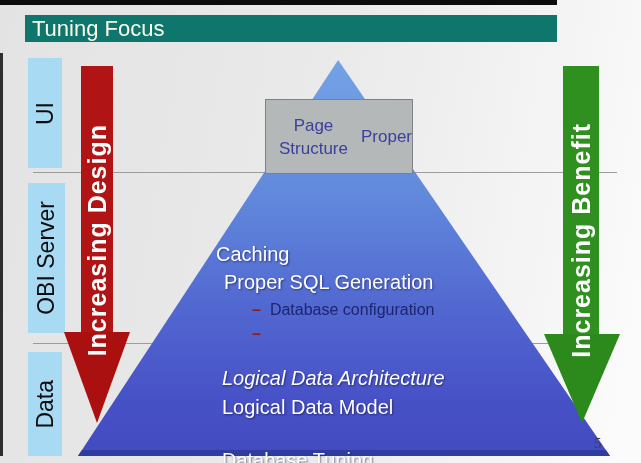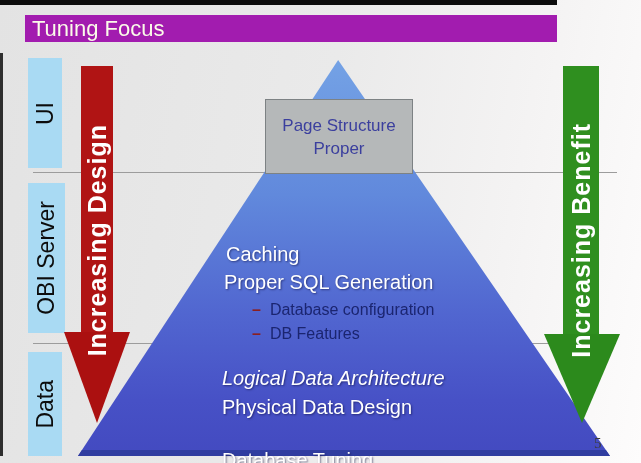--- a/index.html
+++ b/index.html
@@ -8,21 +8,21 @@
     font-family:"Liberation Sans",sans-serif;
     background:linear-gradient(100deg,#e3e3e3 0%,#eaeaea 48%,#f4f3f3 76%,#fdfcfc 100%);
   }
   .abs{position:absolute;}
 
   
   .bar-top{left:0;top:0;width:557px;height:5px;background:#0c0c0c;}
   .bar-left{left:0;top:53px;width:3px;height:403px;background:#2e2e2e;}
 
   
-  .title-bar{left:25px;top:15px;width:532px;height:27px;background:#a21caf;
+  .title-bar{left:25px;top:15px;width:532px;height:27px;background:#0f766e;
     color:#fbfbe9;font-size:22px;line-height:28px;padding-left:7px;box-sizing:border-box;
     white-space:nowrap;}
 
   
   .divider{height:1px;background:#9c9c9c;}
   .divider1{left:33px;top:172px;width:584px;}
   .divider2{left:33px;top:343px;width:583px;}
 
   
   .layer{background:#a9daf3;display:flex;align-items:center;justify-content:center;}
@@ -33,41 +33,41 @@
   .layer .vtext{color:#0c0c0c;font-size:23px;}
 
   
   .pyramid{left:78px;top:60px;width:532px;height:396px;
     background:linear-gradient(180deg,#74a2e5 0%,#6189dc 34%,#5166d0 64%,#4751c6 86%,#434ac0 100%);
     clip-path:polygon(48.9% 0,100% 100%,0 100%);}
   .pyramid-base-edge{position:absolute;left:0;bottom:0;width:100%;height:6px;background:#303da0;}
 
   
   .callout{left:265px;top:99px;width:146px;height:73px;background:#b5b8b9;
-    border:1px solid #7d8284;display:flex;flex-direction:column;align-items:center;
+    border:1px solid #7d8284;display:flex;flex-direction:row;align-items:center;
     justify-content:center;color:#3b3f9e;font-size:17px;line-height:23px;text-align:center;}
 
   
   .shaft-design{left:81px;top:66px;width:32px;height:267px;background:#b01414;}
   .head-design{left:64px;top:332px;width:0;height:0;
     border-left:33px solid transparent;border-right:33px solid transparent;
     border-top:91px solid #ab1010;}
   .shaft-benefit{left:563px;top:66px;width:36px;height:269px;background:#2f8f1f;}
   .head-benefit{left:544px;top:334px;width:0;height:0;
     border-left:38px solid transparent;border-right:38px solid transparent;
     border-top:89px solid #2c8a1c;}
   .arrow-label{display:flex;align-items:center;justify-content:center;}
   .arrow-label-design{left:69px;top:66px;width:56px;height:348px;}
   .arrow-label-benefit{left:553px;top:66px;width:56px;height:348px;}
   .arrow-label .vtext{color:#ffffff;font-size:25px;font-weight:bold;letter-spacing:1px;}
 
   
   .ptext{color:#ffffff;font-size:20px;white-space:nowrap;
     text-shadow:1px 1px 2px rgba(12,12,60,0.55);}
-  .txt-caching{left:226px;top:243px;}
+  .txt-caching{left:216px;top:243px;}
   .txt-proper{left:224px;top:271px;}
   .txt-logical{left:222px;top:367px;font-style:italic;}
   .txt-physical{left:222px;top:396px;}
   .txt-database{left:222px;top:424px;margin-top:25px;}
   .bullet{font-size:16px;color:#1b2570;white-space:nowrap;display:flex;align-items:baseline;}
   .bullet .dash{color:#8b1f1f;font-weight:bold;margin-right:9px;}
   .bullet1{left:252px;top:301px;}
   .bullet2{left:252px;top:325px;}
 
   
@@ -120,20 +120,19 @@
 
 <div class="abs ptext txt-caching">Caching</div>
 <div class="abs ptext txt-proper">Proper SQL Generation</div>
 
 <div class="abs bullet bullet1">
   <span class="dash">–</span>
   <span>Database configuration</span>
 </div>
 <div class="abs bullet bullet2">
   <span class="dash">–</span>
-  <span>DB Features</span>
 </div>
 
 <div class="abs ptext txt-logical">Logical Data Architecture</div>
-<div class="abs ptext txt-physical">Physical Data Design</div>
+<div class="abs ptext txt-physical">Logical Data Model</div>
 <div class="abs ptext txt-database">Database Tuning</div>
 
 <div class="abs page-num">5</div>
 
 </body></html>

